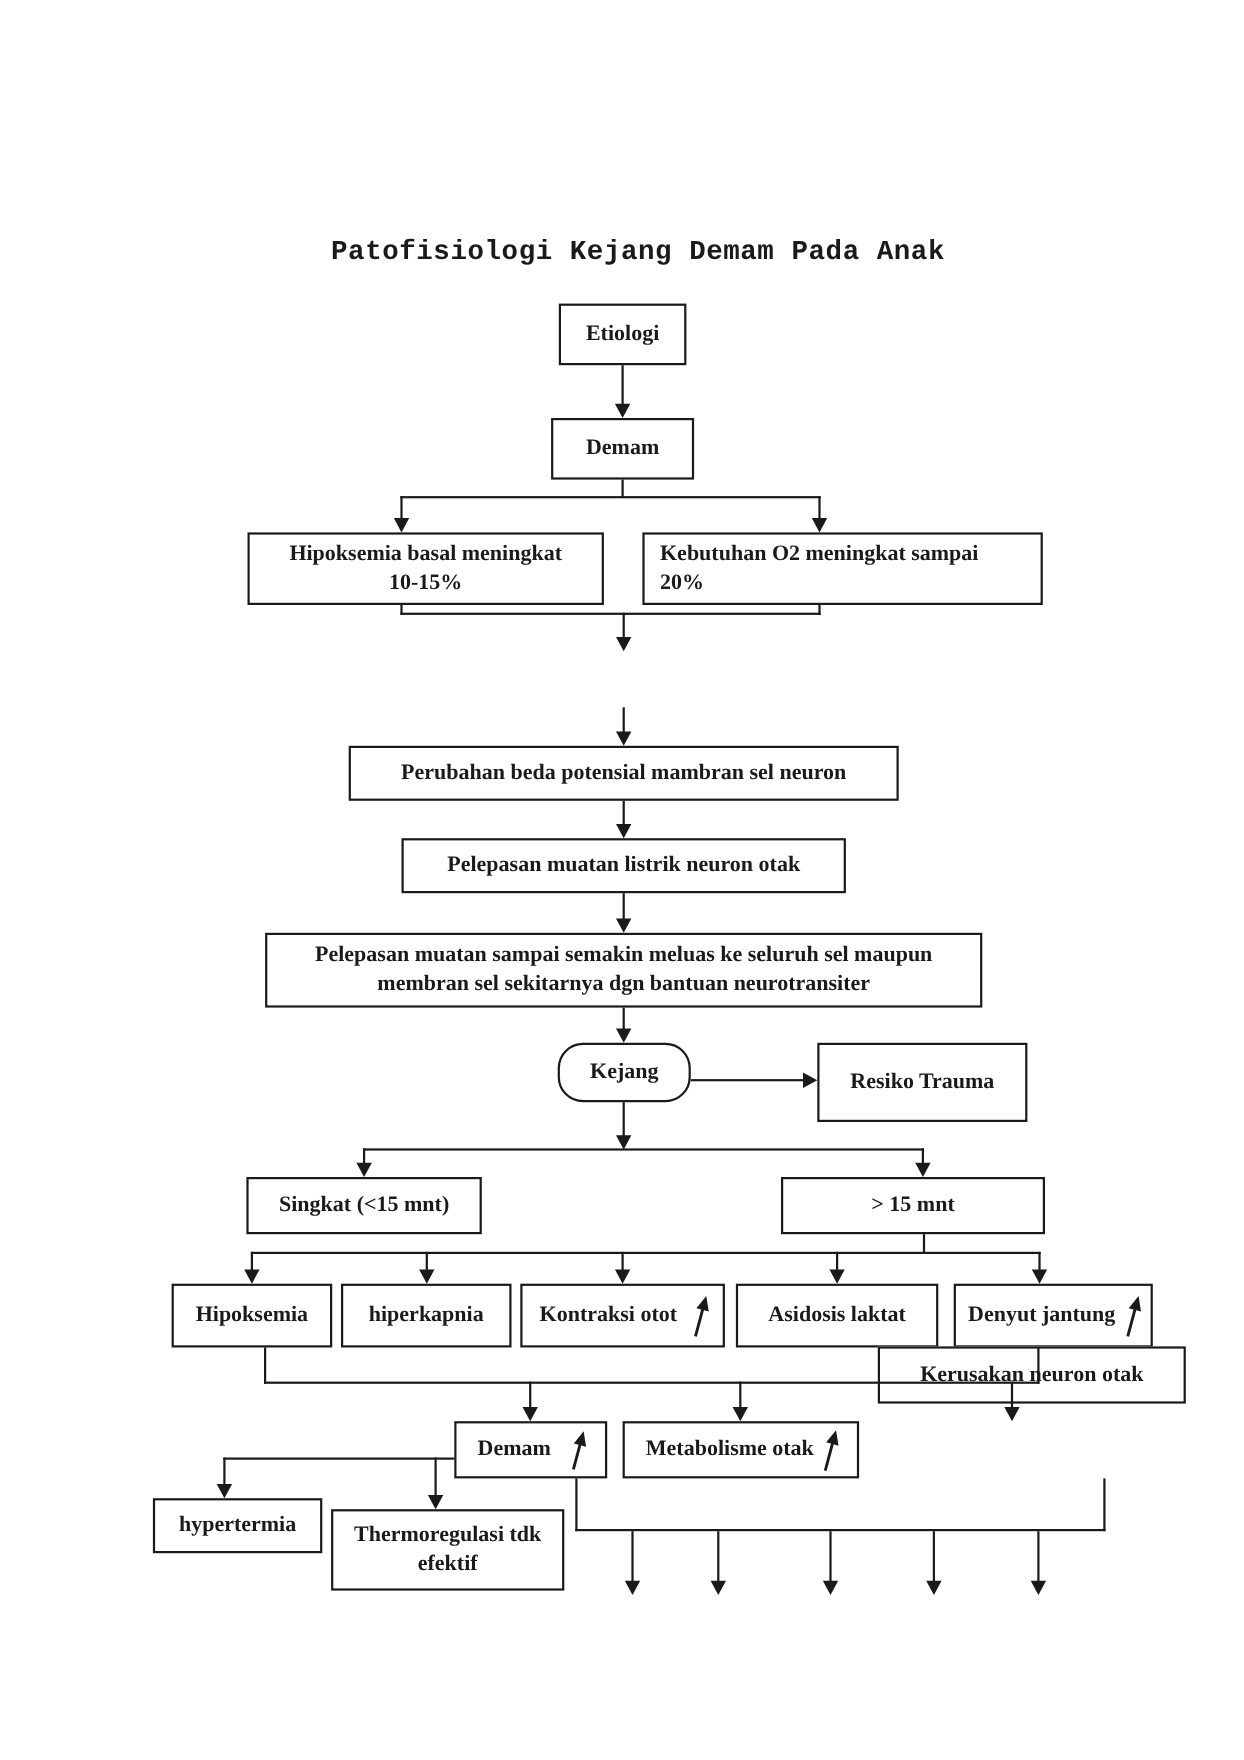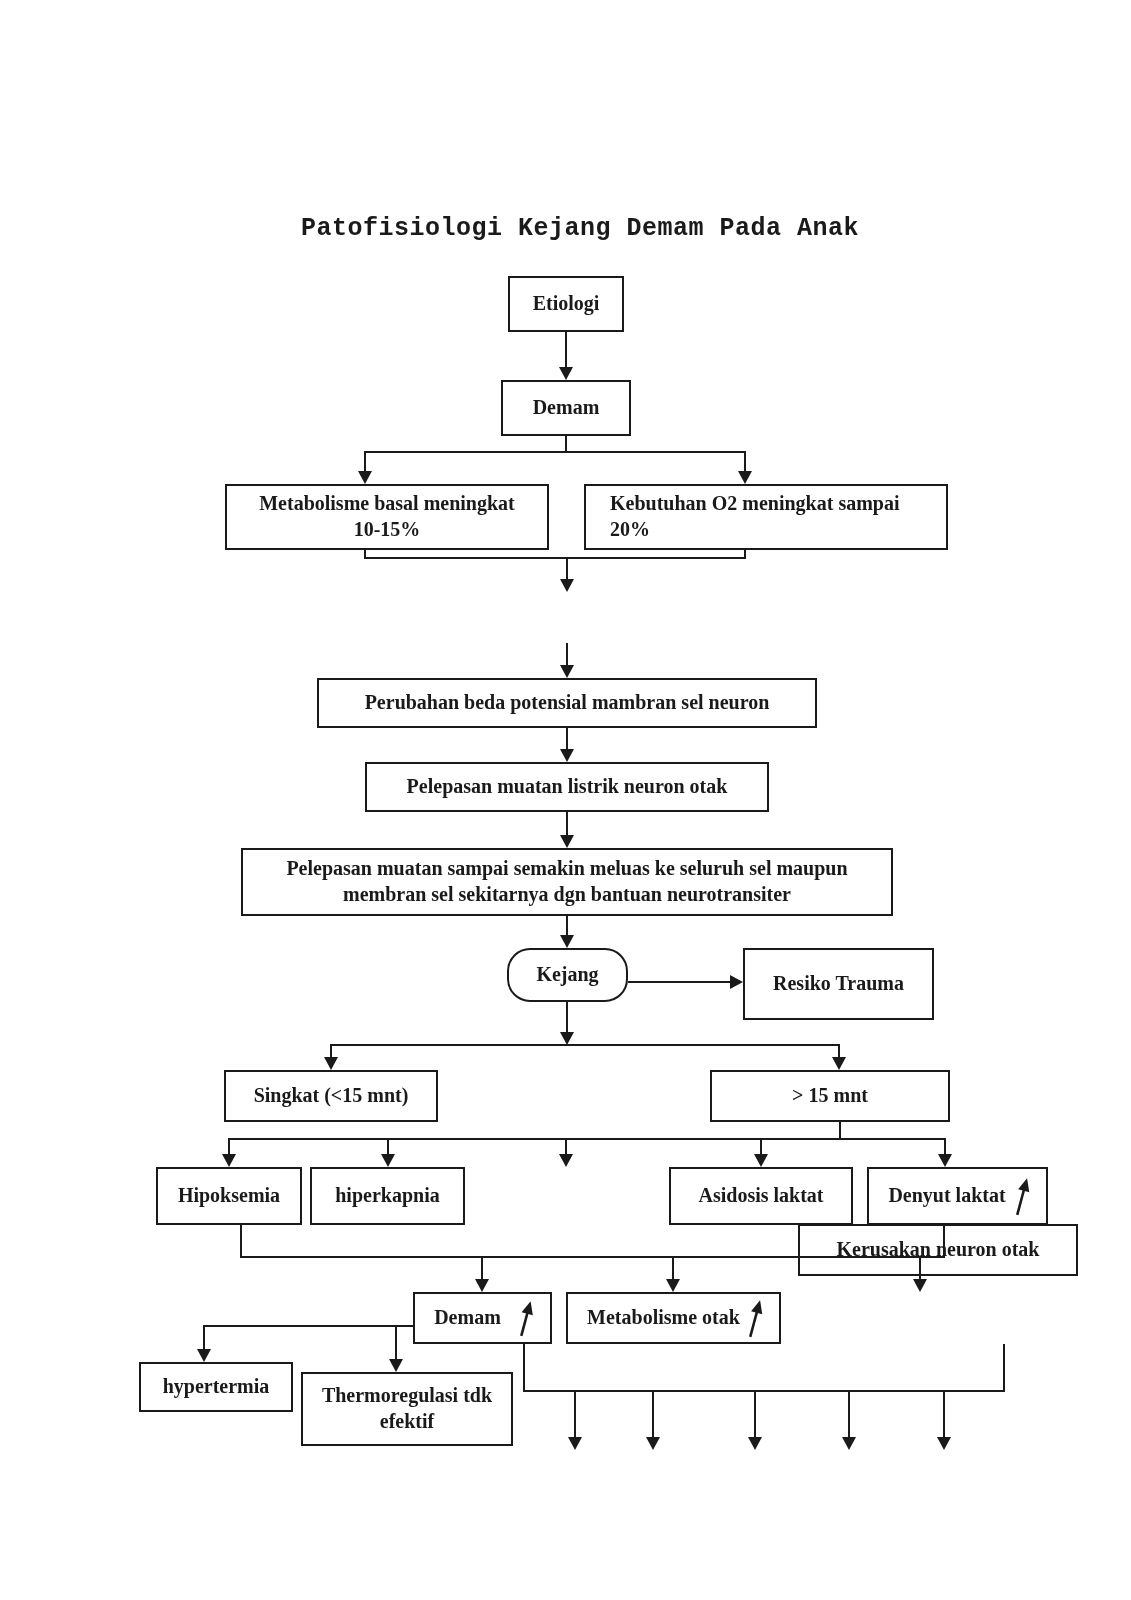--- a/index.html
+++ b/index.html
@@ -28,21 +28,21 @@
     background:#ffffff;
     display:flex;
     align-items:center;
     justify-content:center;
     font-weight:700;
     font-size:20px;
     line-height:1.28;
     text-align:center;
   }
   .node.col{flex-direction:column;}
-  .node.leftalign{align-items:flex-start;justify-content:center;text-align:left;padding-left:24px;}
+  .node.leftalign{align-items:flex-start;justify-content:center;text-align:left;padding-left:14px;}
   
   .v{position:absolute;width:2px;background:#1a1a1a;}
   .h{position:absolute;height:2px;background:#1a1a1a;}
   .ah-down{position:absolute;width:0;height:0;
     border-left:7px solid transparent;border-right:7px solid transparent;
     border-top:13px solid #1a1a1a;}
   .ah-right{position:absolute;width:0;height:0;
     border-top:7px solid transparent;border-bottom:7px solid transparent;
     border-left:13px solid #1a1a1a;}
   .trend{display:inline-flex;margin-left:8px;transform:rotate(15deg);transform-origin:50% 90%;}
@@ -80,21 +80,21 @@
 
   <div class="node" id="n-etiologi">
     <span>Etiologi</span>
   </div>
 
   <div class="node" id="n-demam">
     <span>Demam</span>
   </div>
 
   <div class="node col" id="n-metab-basal">
-    <span>Metabolisme basal meningkat</span>
+    <span>Hipoksemia basal meningkat</span>
     <span>10-15%</span>
   </div>
 
   <div class="node col leftalign" id="n-kebutuhan">
     <span>Kebutuhan O2 meningkat sampai</span>
     <span>20%</span>
   </div>
 
 
   <div class="node" id="n-beda">
@@ -127,27 +127,36 @@
   </div>
 
   <div class="node" id="n-hipoksemia">
     <span>Hipoksemia</span>
   </div>
 
   <div class="node" id="n-hiperkapnia">
     <span>hiperkapnia</span>
   </div>
 
+  <div class="node" id="n-kontraksi">
+    <span>Kontraksi otot</span>
+    <span class="trend">
+      <svg width="18" height="40" viewBox="0 0 18 40">
+        <line x1="9" y1="39" x2="9" y2="13" stroke="#1a1a1a" stroke-width="2.6"></line>
+        <polygon points="9,1 3.2,14 14.8,14" fill="#1a1a1a"></polygon>
+      </svg>
+    </span>
+  </div>
 
   <div class="node" id="n-asidosis">
     <span>Asidosis laktat</span>
   </div>
 
   <div class="node" id="n-denyut">
-    <span>Denyut laktat</span>
+    <span>Denyut jantung</span>
     <span class="trend" style="margin-left:3px;">
       <svg width="18" height="40" viewBox="0 0 18 40">
         <line x1="9" y1="39" x2="9" y2="13" stroke="#1a1a1a" stroke-width="2.6"></line>
         <polygon points="9,1 3.2,14 14.8,14" fill="#1a1a1a"></polygon>
       </svg>
     </span>
   </div>
 
   <div class="node" id="n-demam2">
     <span>Demam</span>

